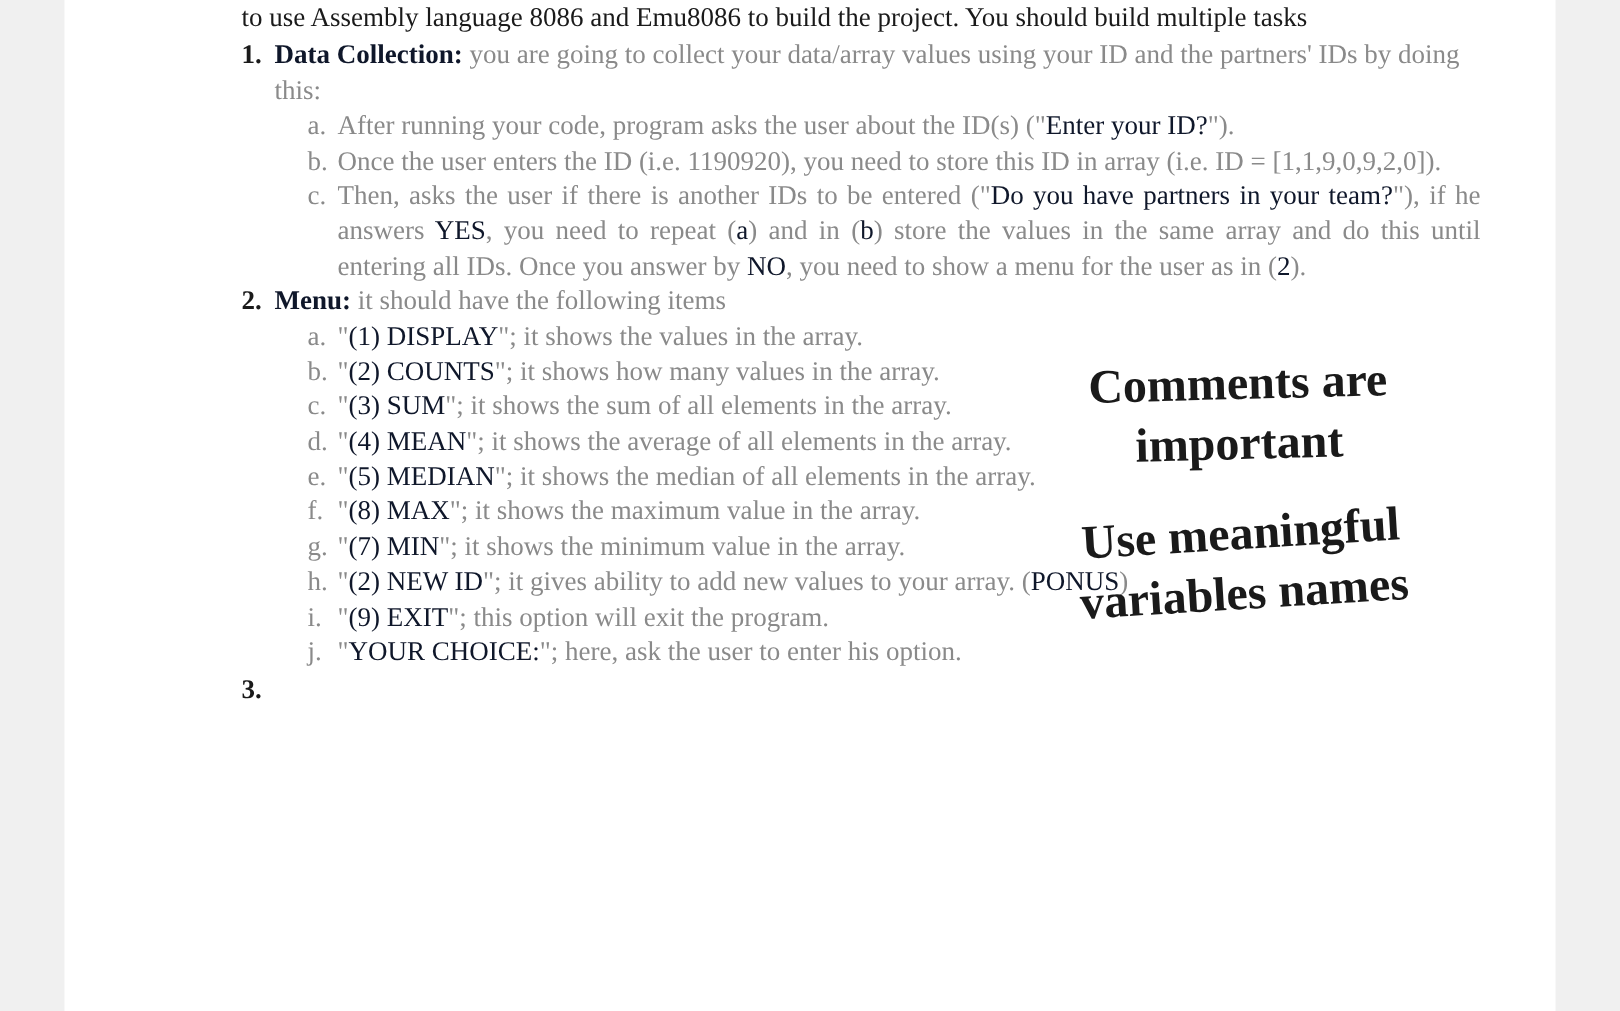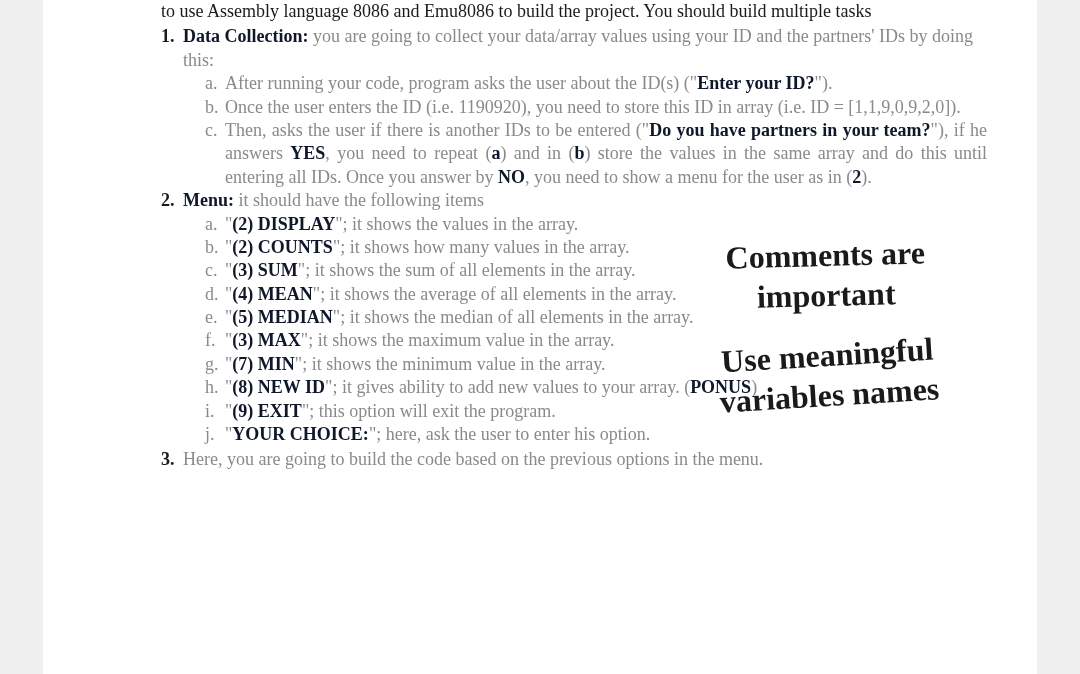--- a/index.html
+++ b/index.html
@@ -46,21 +46,21 @@
       font-size: 18px;
       line-height: 1.3;
       color: #8a8a8a;
     }
     .sub-letter {
       width: 20px;
       flex-shrink: 0;
     }
     .sub-body { flex: 1; }
     .j { text-align: justify; }
-    .bold { font-weight: bold; }
+    .bold { font-weight: normal; }
     .blk { color: #0f172a; }
     .annotations {
       position: absolute;
       right: 60px;
       top: 235px;
       width: 300px;
       font-family: 'Comic Sans MS', 'Segoe Script', cursive;
       font-weight: bold;
       font-size: 32px;
       line-height: 1.25;
@@ -102,52 +102,52 @@
     </div>
   </div>
 
   <div class="section-row">
     <div class="section-num">2.</div>
     <div class="section-body">
       <span class="section-title blk">Menu:</span><span class="grey"> it should have the following items</span>
       <div class="sub-list" id="menu-items">
           <div class="sub-row">
             <div class="sub-letter">a.</div>
-            <div class="sub-body"><span>"</span><span class="bold blk">(2) DISPLAY</span><span>"; it shows the values in the array.</span></div>
+            <div class="sub-body"><span>"</span><span class="bold blk">(1) DISPLAY</span><span>"; it shows the values in the array.</span></div>
           </div>
           <div class="sub-row">
             <div class="sub-letter">b.</div>
             <div class="sub-body"><span>"</span><span class="bold blk">(2) COUNTS</span><span>"; it shows how many values in the array.</span></div>
           </div>
           <div class="sub-row">
             <div class="sub-letter">c.</div>
             <div class="sub-body"><span>"</span><span class="bold blk">(3) SUM</span><span>"; it shows the sum of all elements in the array.</span></div>
           </div>
           <div class="sub-row">
             <div class="sub-letter">d.</div>
             <div class="sub-body"><span>"</span><span class="bold blk">(4) MEAN</span><span>"; it shows the average of all elements in the array.</span></div>
           </div>
           <div class="sub-row">
             <div class="sub-letter">e.</div>
             <div class="sub-body"><span>"</span><span class="bold blk">(5) MEDIAN</span><span>"; it shows the median of all elements in the array.</span></div>
           </div>
           <div class="sub-row">
             <div class="sub-letter">f.</div>
-            <div class="sub-body"><span>"</span><span class="bold blk">(3) MAX</span><span>"; it shows the maximum value in the array.</span></div>
+            <div class="sub-body"><span>"</span><span class="bold blk">(8) MAX</span><span>"; it shows the maximum value in the array.</span></div>
           </div>
           <div class="sub-row">
             <div class="sub-letter">g.</div>
             <div class="sub-body"><span>"</span><span class="bold blk">(7) MIN</span><span>"; it shows the minimum value in the array.</span></div>
           </div>
         </div>
       <div class="sub-list">
         <div class="sub-row">
           <div class="sub-letter">h.</div>
           <div class="sub-body">
-            <span>"</span><span class="bold blk">(8) NEW ID</span><span>"; it gives ability to add new values to your array. (</span><span class="bold blk">PONUS</span><span>)</span>
+            <span>"</span><span class="bold blk">(2) NEW ID</span><span>"; it gives ability to add new values to your array. (</span><span class="bold blk">PONUS</span><span>)</span>
           </div>
         </div>
         <div class="sub-row">
           <div class="sub-letter">i.</div>
           <div class="sub-body">
             <span>"</span><span class="bold blk">(9) EXIT</span><span>"; this option will exit the program.</span>
           </div>
         </div>
         <div class="sub-row">
           <div class="sub-letter">j.</div>
@@ -155,21 +155,20 @@
             <span>"</span><span class="bold blk">YOUR CHOICE:</span><span>"; here, ask the user to enter his option.</span>
           </div>
         </div>
       </div>
     </div>
   </div>
 
   <div class="section-row" style="margin-top:2px">
     <div class="section-num">3.</div>
     <div class="section-body">
-      <div class="grey" style="font-size:18px;line-height:1.3">Here, you are going to build the code based on the previous options in the menu.</div>
     </div>
   </div>
 
   <div class="annotations">
     <div>
       <div>Comments are</div>
       <div>important</div>
     </div>
     <div class="ann2">
       <div>Use meaningful</div>

